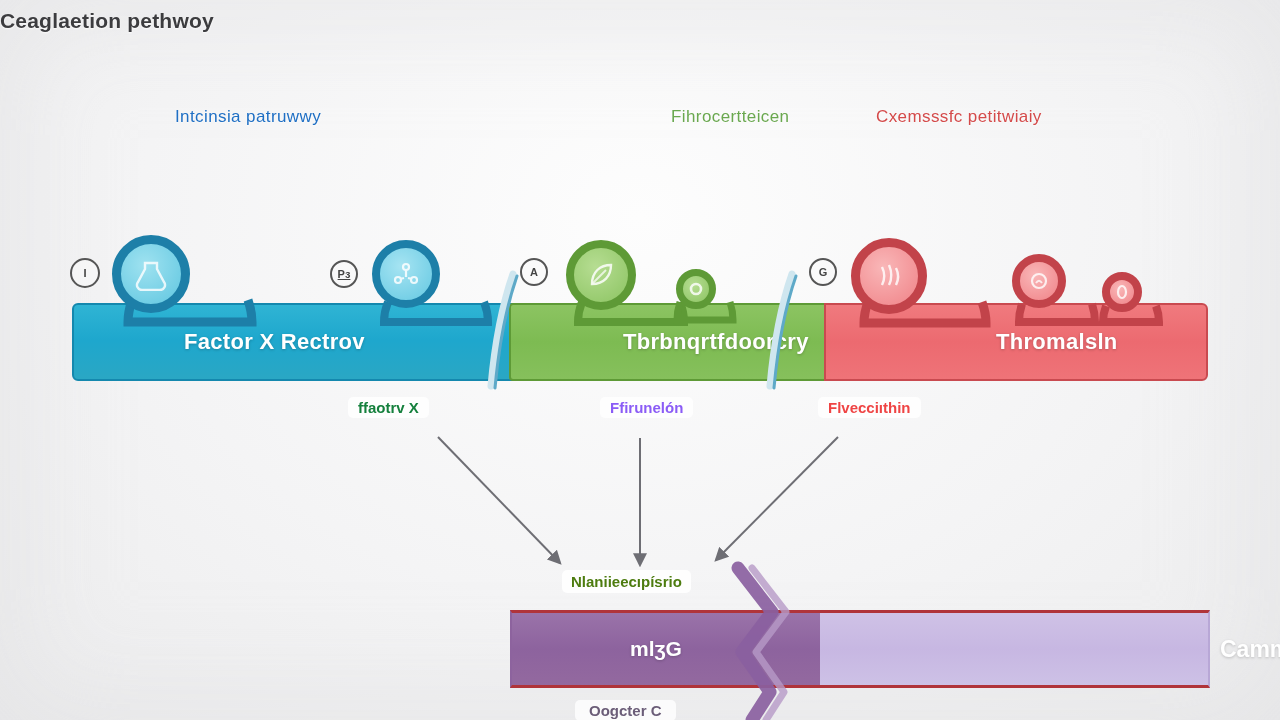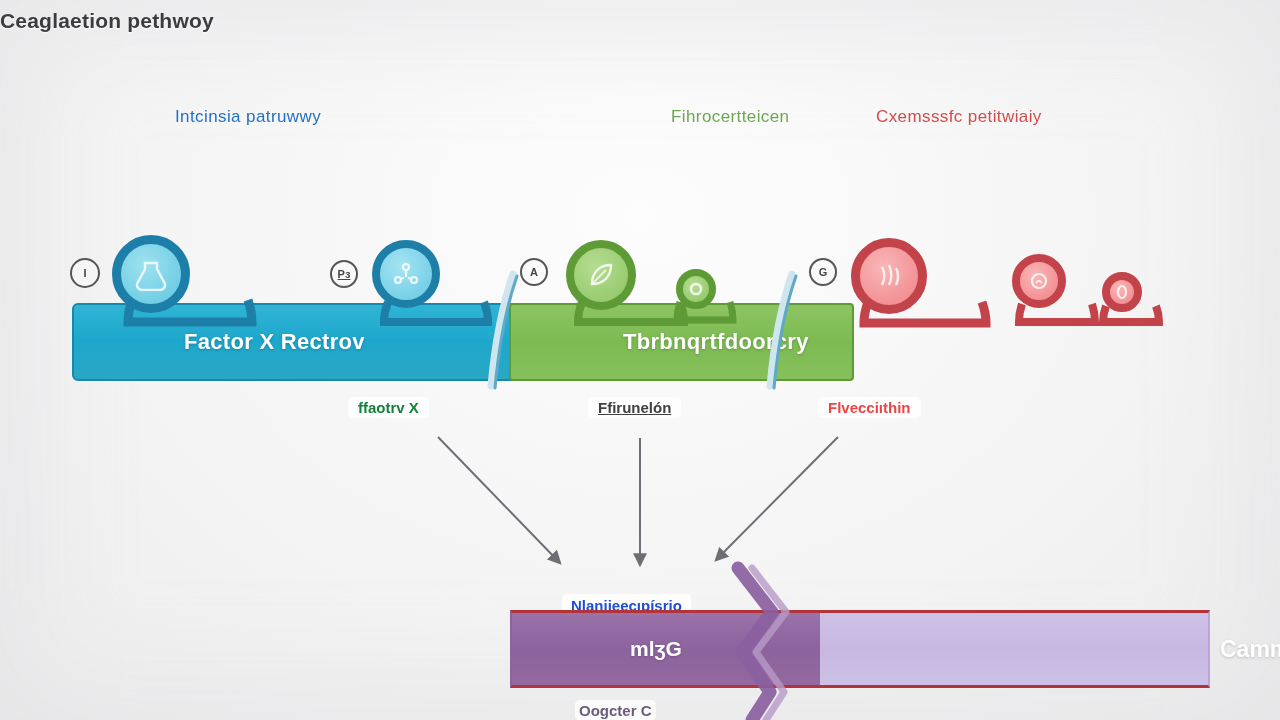--- a/index.html
+++ b/index.html
@@ -109,33 +109,32 @@
   .d1{left:487px;}
   .d2{left:766px;}
 
   
   .sub{
     position:absolute;top:397px;font-size:15px;font-weight:bold;
     padding:2px 10px;border-radius:5px;white-space:nowrap;
     background:rgba(255,255,255,.82);
   }
   .sub-blue{left:348px;color:#15803d;}
-  .sub-green{left:588px;color:#404040;text-decoration:underline;}
+  .sub-green{left:600px;color:#8b5cf6;}
   .sub-red{left:818px;color:#ef4444;}
 
   
   .arrows{position:absolute;left:0;top:0;width:1280px;height:720px;pointer-events:none;}
 
   
   .mid-label{
     position:absolute;left:562px;top:570px;
-    font-size:15px;color:#1d4ed8;font-weight:bold;
+    font-size:15px;color:#4d7c0f;font-weight:bold;
     padding:3px 9px;border-radius:5px;background:rgba(255,255,255,.85);
     white-space:nowrap;
-    margin-top:24px;
   }
 
   
   .bottom-band{position:absolute;left:510px;top:610px;width:700px;height:78px;}
   .bb-left{
     position:absolute;left:0;top:0;width:345px;height:78px;box-sizing:border-box;
     background:linear-gradient(180deg,#9a73a9 0%,#8d639e 50%,#93699f 100%);
     border-top:3px solid #b0343a;border-bottom:3px solid #b0343a;
     border-left:2px solid #8d639e;
   }
@@ -149,41 +148,44 @@
     position:absolute;top:50%;transform:translateY(-50%);
     color:#ffffff;font-weight:bold;white-space:nowrap;
     text-shadow:0 1px 3px rgba(0,0,0,.2);
   }
   .bbl-left{left:118px;font-size:21px;}
   .bbl-right{left:400px;font-size:23px;}
 
   .bottom-sub{
     position:absolute;left:575px;top:700px;
     font-size:15px;font-weight:bold;color:#6b5d78;
-    padding:2px 4px;border-radius:5px;background:rgba(255,255,255,.8);
+    padding:2px 14px;border-radius:5px;background:rgba(255,255,255,.8);
     white-space:nowrap;
   }
 </style>
 </head>
 <body>
 
 <div class="vignette"></div>
 
 <div class="title">Ceaglaetion pethwoy</div>
 
 <div class="pw-label pw-intrinsic">Intcinsia  patruwwy</div>
 <div class="pw-label pw-fibrin">Fihrocertteicen</div>
 <div class="pw-label pw-extrinsic">Cxemsssfc petitwiaiy</div>
 
 <div class="band">
   <div class="seg seg-blue">
     <span class="seg-label lbl-blue">Factor X Rectrov</span>
   </div>
   <div class="seg seg-green">
     <span class="seg-label lbl-green">Tbrbnqrtfdoorcry</span>
+  </div>
+  <div class="seg seg-red">
+    <span class="seg-label lbl-red">Thromalsln</span>
   </div>
 </div>
 
 <svg class="arrows" viewBox="0 0 1280 720">
 
   <path d="M132,300 q-4,12 -4,22 h124 q0,-10 -4,-22" fill="none" stroke="#1d7fa8" stroke-width="9"></path>
   <path d="M388,302 q-4,10 -4,20 h104 q0,-10 -4,-20" fill="none" stroke="#1d7fa8" stroke-width="8"></path>
   <path d="M582,302 q-4,10 -4,20 h106 q0,-10 -4,-20" fill="none" stroke="#5e9a36" stroke-width="8"></path>
   <path d="M680,302 q-3,9 -3,18 h56 q0,-9 -3,-18" fill="none" stroke="#5e9a36" stroke-width="7"></path>
   <path d="M868,302 q-4,11 -4,21 h122 q0,-10 -4,-21" fill="none" stroke="#c2434a" stroke-width="9"></path>

